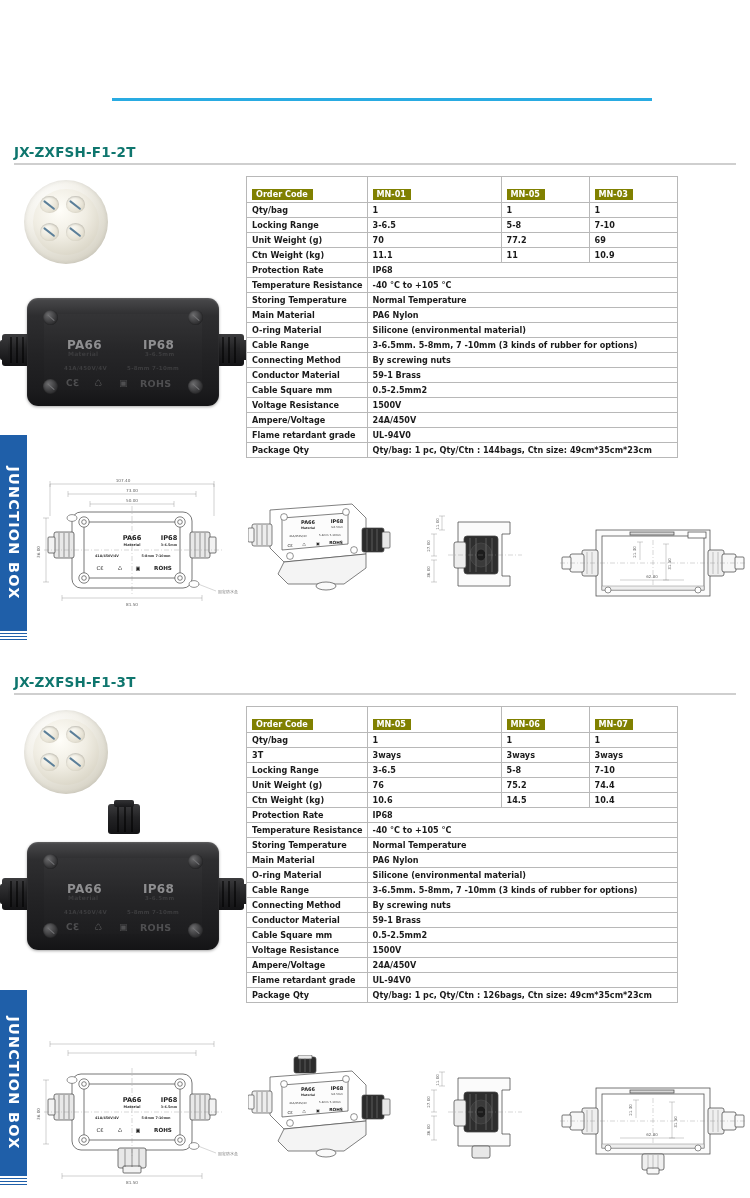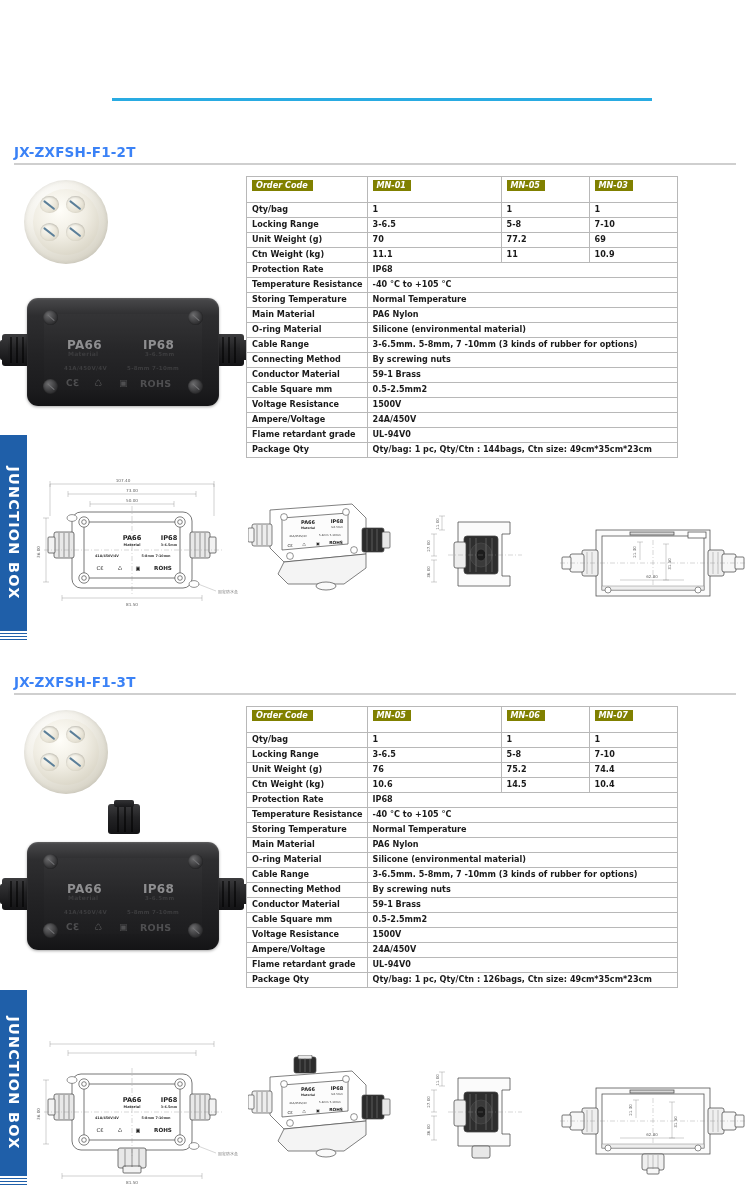--- a/index.html
+++ b/index.html
@@ -20,21 +20,21 @@
     font-family: "DejaVu Sans", sans-serif;
   }
   .title-rule {
     position: absolute; top: 98px; left: 112px; width: 540px; height: 3px;
     background: #29abe2;
   }
 
   
   .model-label {
     position: absolute; left: 14px;
-    font-size: 13.5px; font-weight: bold; color: #3b82f6;
+    font-size: 13.5px; font-weight: bold; color: #0f766e;
     font-family: "DejaVu Sans", sans-serif; letter-spacing: 0.2px;
   }
   .model-rule {
     position: absolute; left: 14px; width: 722px; height: 2px; background: #cfcfcf;
   }
 
   
   .side-tab {
     position: absolute; left: 0; width: 27px;
     background: #1f5fa9;
@@ -67,21 +67,21 @@
     font-weight: bold;
     color: #1a1a1a;
     padding: 2px 4px 2px 5px;
     line-height: 1.15;
     vertical-align: middle;
     height: 15px;
     background: #ffffff;
     overflow: hidden;
     white-space: nowrap;
   }
-  .spec-table tr.head td { height: 26px; vertical-align: top; padding-top: 3px; font-style: italic; }
+  .spec-table tr.head td { height: 26px; vertical-align: top; padding-top: 12px; }
   .hl {
     background: #808000; color: #ffffff;
     padding: 1px 5px 1px 4px;
     display: inline-block;
     font-weight: bold;
   }
   .col-label { width: 117px; }
   .col-v { width: 134px; }
   .col-v2 { width: 88px; }
   .col-v3 { width: 88px; }
@@ -582,20 +582,26 @@
           <td class="col-v2"><span class="hl">MN-06</span></td>
           <td class="col-v3"><span class="hl">MN-07</span></td>
         </tr>
         <tr>
           <td class="col-label">Qty/bag</td>
           <td class="col-v">1</td>
           <td class="col-v2">1</td>
           <td class="col-v3">1</td>
         </tr>
         <tr>
+          <td class="col-label">3T</td>
+          <td class="col-v">3ways</td>
+          <td class="col-v2">3ways</td>
+          <td class="col-v3">3ways</td>
+        </tr>
+        <tr>
           <td class="col-label">Locking Range</td>
           <td class="col-v">3-6.5</td>
           <td class="col-v2">5-8</td>
           <td class="col-v3">7-10</td>
         </tr>
         <tr>
           <td class="col-label">Unit Weight (g)</td>
           <td class="col-v">76</td>
           <td class="col-v2">75.2</td>
           <td class="col-v3">74.4</td>

